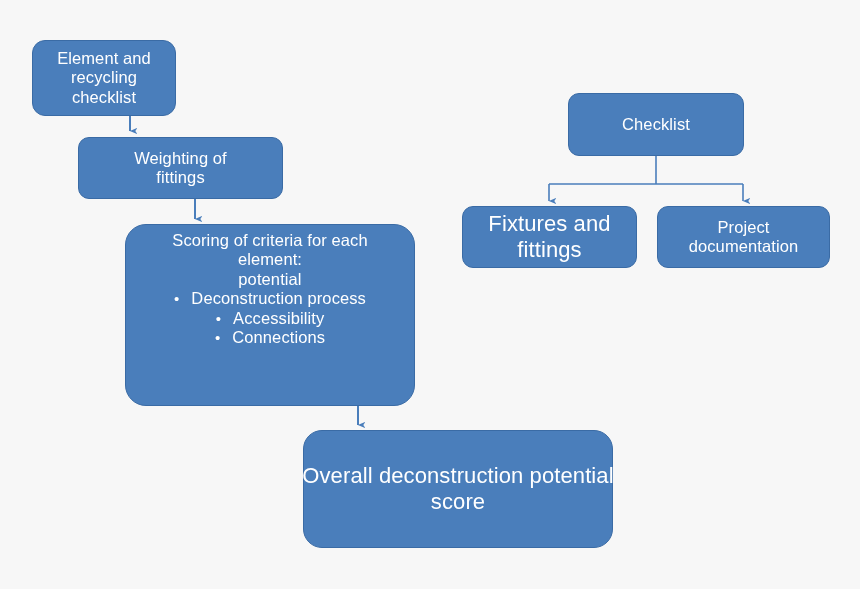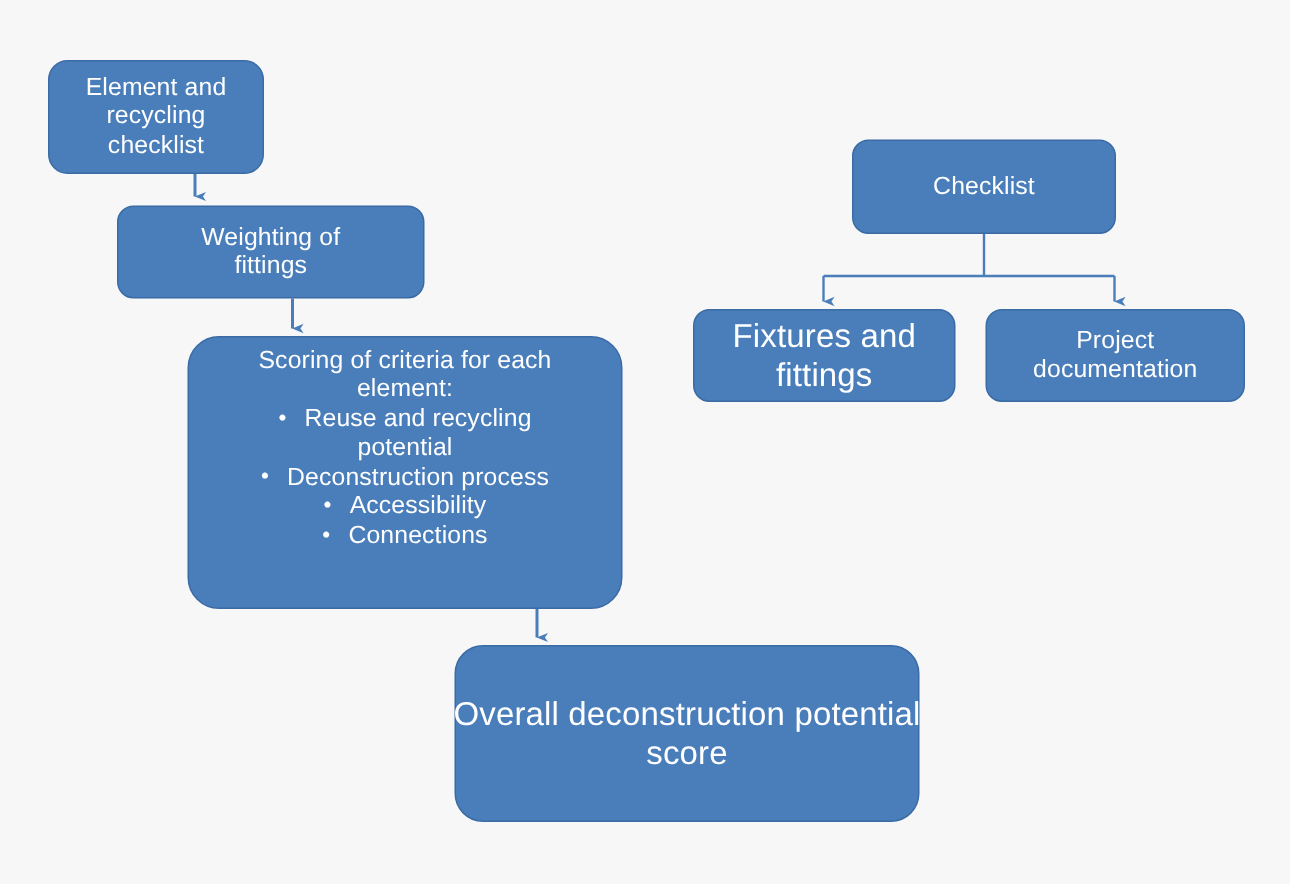--- a/index.html
+++ b/index.html
@@ -134,21 +134,20 @@
 
   <div class="node r-sm" id="node-weighting">
     <span class="node-line">Weighting of</span>
     <span class="node-line">fittings</span>
   </div>
 
   <div class="node r-lg" id="node-scoring">
     <span class="node-line">Scoring of criteria for each</span>
     <span class="node-line">element:</span>
 
-    <span class="bullet-line"><span class="bullet-mark">•</span><span>Reuse and recycling</span></span>
     <span class="node-line">potential</span>
 
     <span class="bullet-line"><span class="bullet-mark">•</span><span>Deconstruction process</span></span>
 
     <span class="bullet-line"><span class="bullet-mark">•</span><span>Accessibility</span></span>
 
     <span class="bullet-line"><span class="bullet-mark">•</span><span>Connections</span></span>
   </div>
 
   <div class="node r-lg" id="node-overall">

